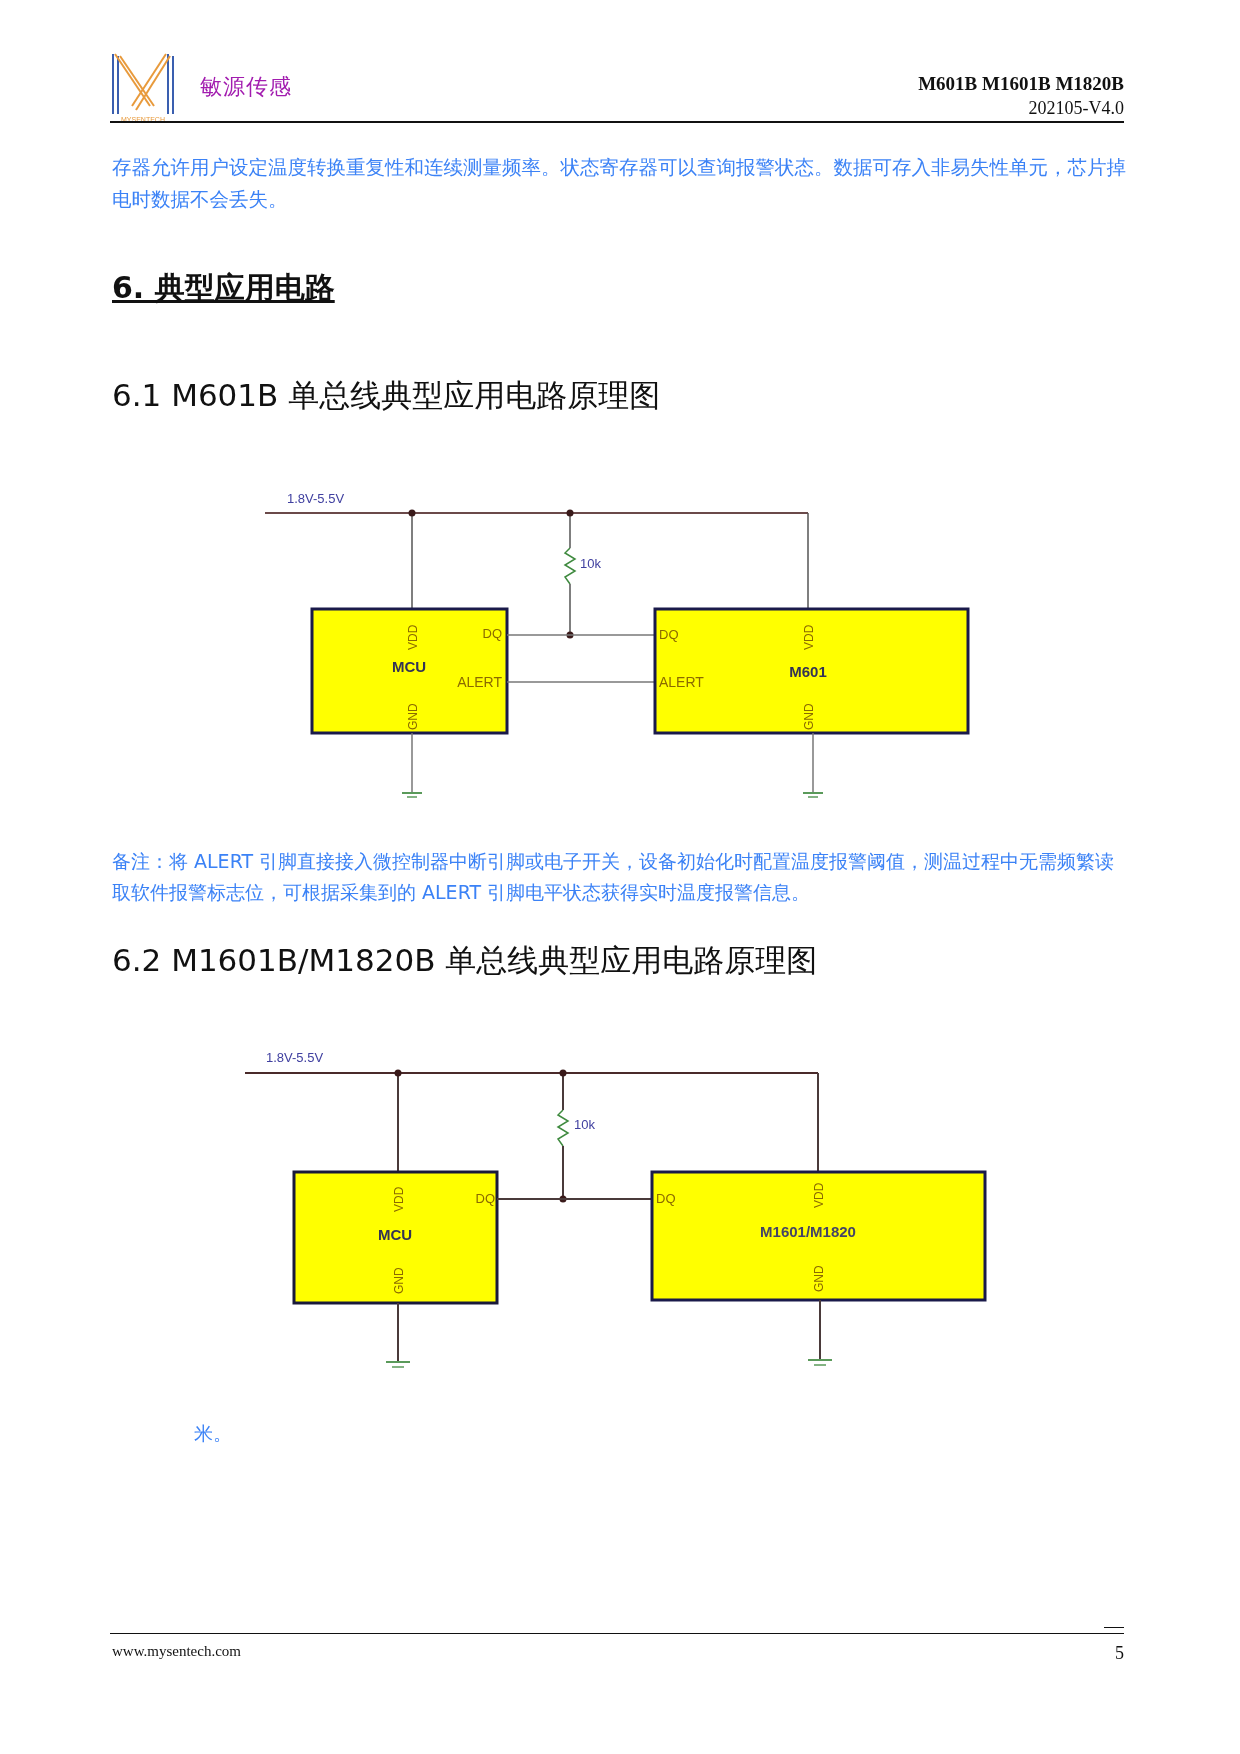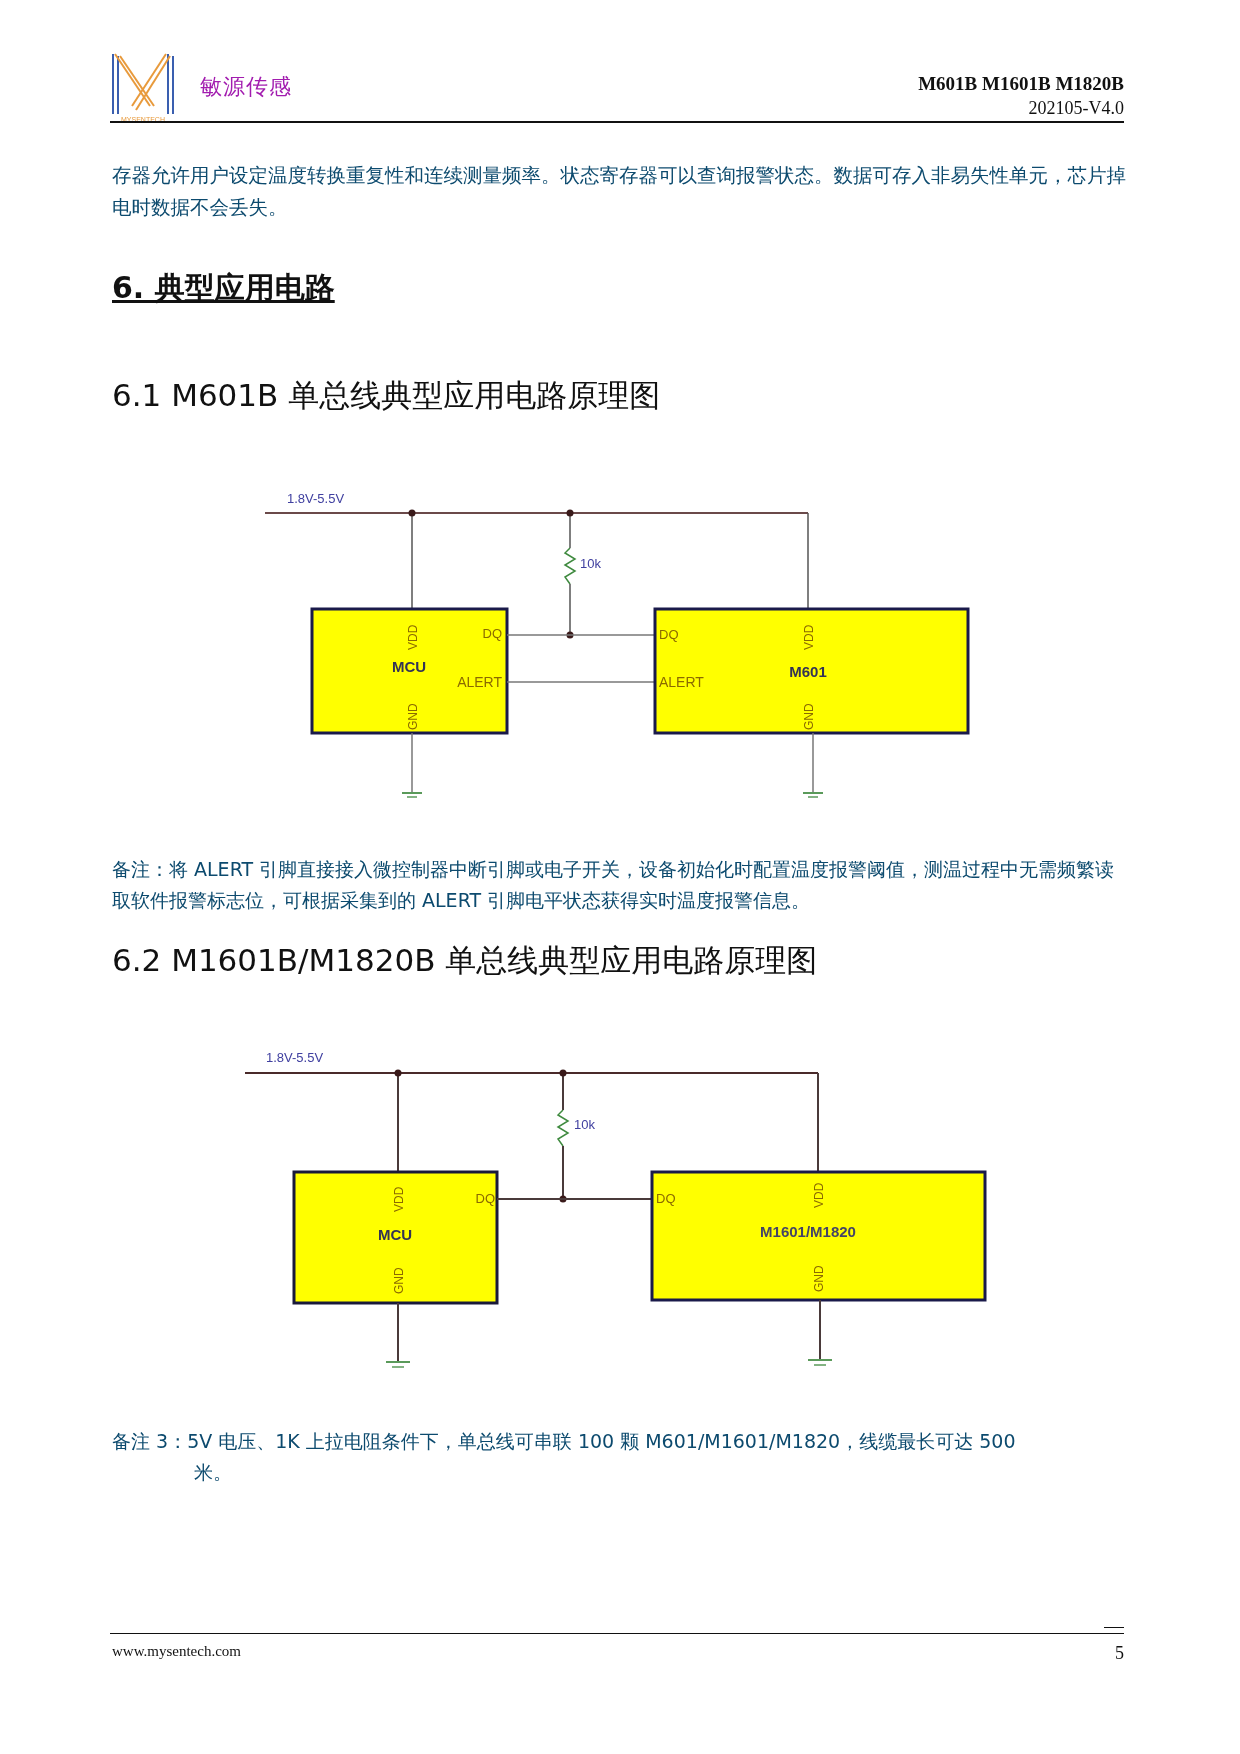--- a/index.html
+++ b/index.html
@@ -4,21 +4,21 @@
 <style>
   html, body { margin:0; padding:0; background:#ffffff; }
   body { width:1240px; height:1754px; position:relative; overflow:hidden;
          font-family:"DejaVu Sans", sans-serif; color:#111; }
   .abs { position:absolute; }
   .logo { left:110px; top:48px; width:66px; height:76px; }
   .logo-text { left:200px; top:72px; font-size:22px; color:#a21caf; letter-spacing:1px; }
   .hdr-title { right:116px; top:73px; font-family:"Liberation Serif", serif; font-weight:bold; font-size:19px; }
   .hdr-ver { right:116px; top:98px; font-family:"Liberation Serif", serif; font-size:18px; text-align:center; }
   .hdr-rule { left:110px; top:121px; width:1014px; height:2px; background:#111; }
-  .body-text { left:112px; width:1020px; font-size:19.5px; line-height:32px; color:#0c4a6e;margin-top:8px; }
+  .body-text { left:112px; width:1020px; font-size:19.5px; line-height:32px; color:#3b82f6; }
   .h1 { left:112px; top:268px; font-size:30px; font-weight:bold;text-decoration:underline; }
   .h2 { left:112px; font-size:31px; font-weight:normal; }
   .note { font-size:19px; line-height:31px; }
   .note .indent { padding-left:82px; }
   .ftr-rule { left:110px; top:1633px; width:1014px; height:1px; background:#111; }
   .ftr-pg-rule { left:1104px; top:1627px; width:20px; height:1px; background:#111; }
   .ftr-url { left:112px; top:1643px; font-family:"Liberation Serif", serif; font-size:15px; }
   .ftr-page { right:116px; top:1643px; font-family:"Liberation Serif", serif; font-size:18px; }
   svg text { font-family:"Liberation Sans", sans-serif; }
 </style>
@@ -122,20 +122,19 @@
 
   <line x1="398" y1="1303" x2="398" y2="1362" stroke="#4a3a3a" stroke-width="2"></line>
   <line x1="386" y1="1362" x2="410" y2="1362" stroke="#5a9a5a" stroke-width="2"></line>
   <line x1="392" y1="1367" x2="404" y2="1367" stroke="#5a9a5a" stroke-width="1.5"></line>
   <line x1="820" y1="1300" x2="820" y2="1360" stroke="#4a3a3a" stroke-width="2"></line>
   <line x1="808" y1="1360" x2="832" y2="1360" stroke="#5a9a5a" stroke-width="2"></line>
   <line x1="814" y1="1365" x2="826" y2="1365" stroke="#5a9a5a" stroke-width="1.5"></line>
 </svg>
 
 <div class="abs body-text note" style="top:1418px;">
-  <div>备注 3：5V 电压、1K 上拉电阻条件下，单总线可串联 100 颗 M601/M1601/M1820，线缆最长可达 500</div>
   <div class="indent">米。</div>
 </div>
 
 <div class="abs ftr-pg-rule"></div>
 <div class="abs ftr-rule"></div>
 <div class="abs ftr-url">www.mysentech.com</div>
 <div class="abs ftr-page">5</div>
 
 </body></html>

